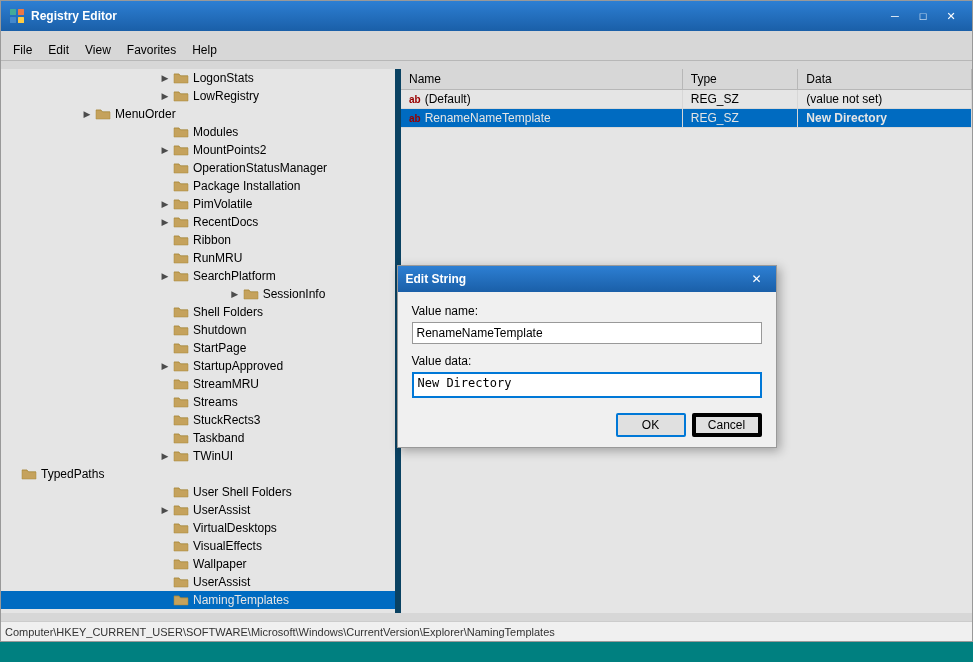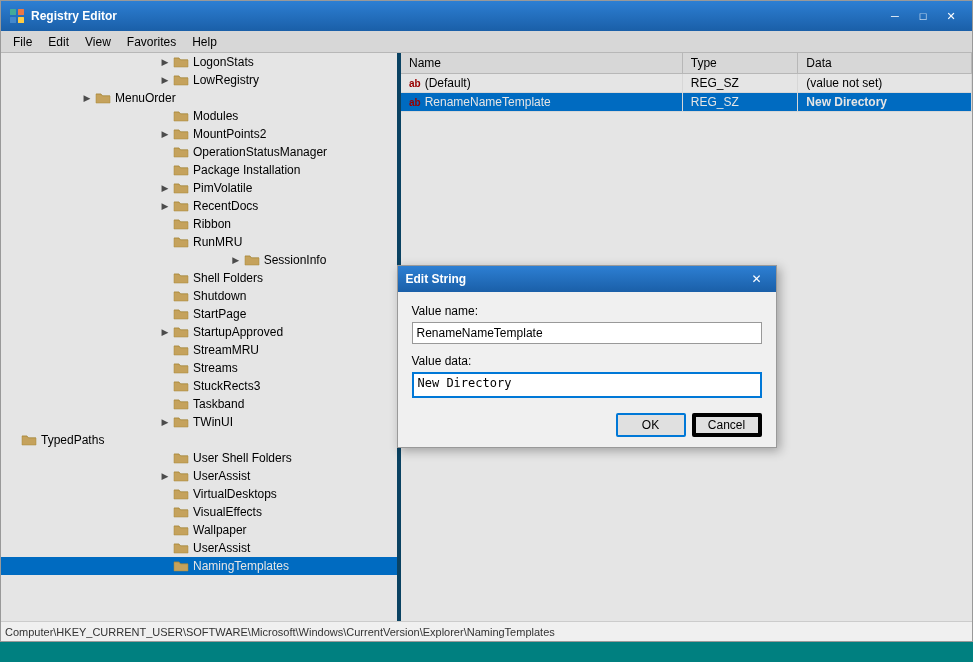--- a/index.html
+++ b/index.html
@@ -85,21 +85,21 @@
     .main-content {
       display: flex;
       flex: 1;
       overflow: hidden;
     }
 
     
     .tree-panel {
       width: 400px;
       background: white;
-      border-right: 4px solid #0c4a6e;
+      border-right: 6px solid #0c4a6e;
       overflow-y: auto;
       overflow-x: auto;
       flex-shrink: 0;
     }
 
     .tree-item {
       display: flex;
       align-items: center;
       height: 18px;
       padding-left: 4px;
@@ -289,20 +289,21 @@
     }
     .dialog-btn.primary {
       border: 2px solid #0078d7;
     }
 
     .wrapper {
       position: relative;
       display: flex;
       flex-direction: column;
       height: 642px;
+      gap: 8px;
     }
   </style>
 </head>
 <body>
 
 <div class="window">
   <div class="wrapper">
 
     <div class="title-bar">
       <div class="title-bar-icon">
@@ -434,20 +435,30 @@
           </div>
           <div class="tree-item" style="padding-left: 156px;">
             <span class="tree-expand leaf"></span>
             <span class="folder-icon">
               <svg viewBox="0 0 16 14" fill="none">
     <path d="M1 3h5l1.5 2H15v7H1V3z" fill="#DCB567" stroke="#B8963E" stroke-width="0.5"></path>
     <path d="M1 3h5l1 1.5H15" stroke="#B8963E" stroke-width="0.5" fill="none"></path>
   </svg>
             </span>
             <span class="tree-label">RunMRU</span>
+          </div>
+          <div class="tree-item" style="padding-left: 156px;">
+            <span class="tree-expand collapsed"></span>
+            <span class="folder-icon">
+              <svg viewBox="0 0 16 14" fill="none">
+    <path d="M1 3h5l1.5 2H15v7H1V3z" fill="#DCB567" stroke="#B8963E" stroke-width="0.5"></path>
+    <path d="M1 3h5l1 1.5H15" stroke="#B8963E" stroke-width="0.5" fill="none"></path>
+  </svg>
+            </span>
+            <span class="tree-label">SearchPlatform</span>
           </div>
           <div class="tree-item" style="padding-left: 156px; justify-content: center;">
             <span class="tree-expand collapsed"></span>
             <span class="folder-icon">
               <svg viewBox="0 0 16 14" fill="none">
     <path d="M1 3h5l1.5 2H15v7H1V3z" fill="#DCB567" stroke="#B8963E" stroke-width="0.5"></path>
     <path d="M1 3h5l1 1.5H15" stroke="#B8963E" stroke-width="0.5" fill="none"></path>
   </svg>
             </span>
             <span class="tree-label">SessionInfo</span>

